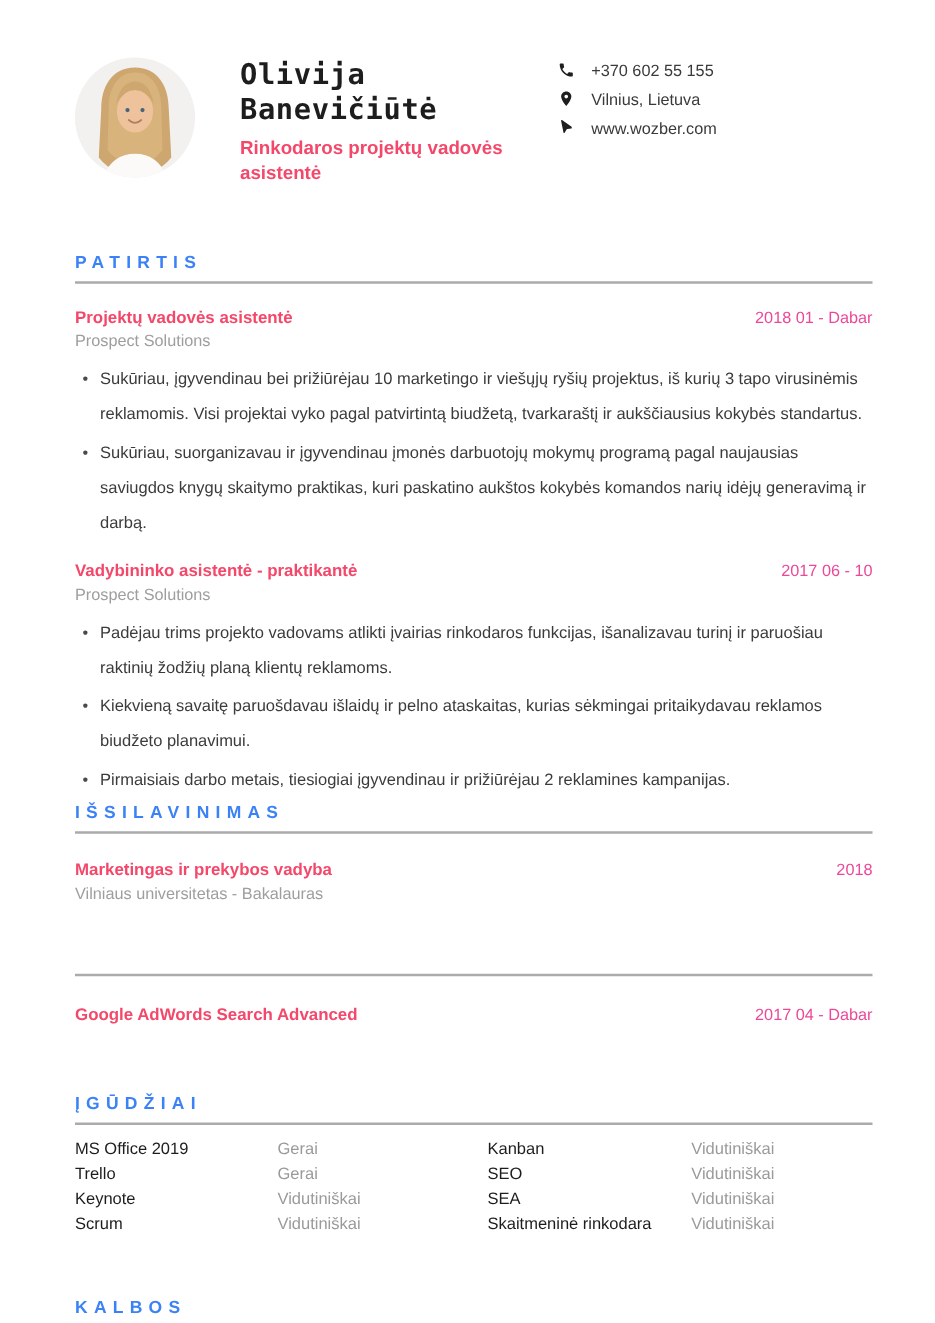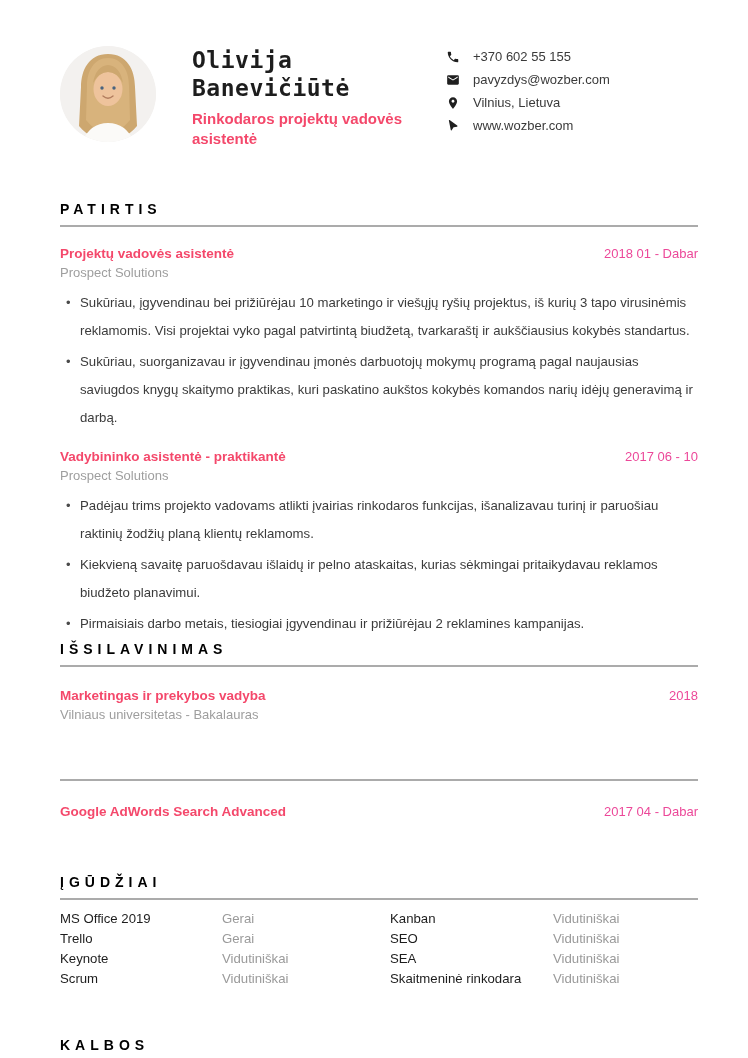--- a/index.html
+++ b/index.html
@@ -22,28 +22,28 @@
   .person-name {
     font-family:"DejaVu Sans Mono", monospace;
     font-weight:bold; font-size:23px; line-height:28px; color:#1d1d1d;
     letter-spacing:0.5px;
   }
   .person-title {
     margin-top:7px; font-size:15px; line-height:20px; font-weight:bold;
     color:var(--accent);
   }
   .contact { margin-left:auto; width:252px; padding-top:3px; }
-  .contact-row { display:flex; align-items:flex-end; margin-bottom:8px; }
+  .contact-row { display:flex; align-items:flex-start; margin-bottom:8px; }
   .contact-row .cicon { width:14px; height:14px; flex:0 0 14px; color:#1f1f1f; }
   .contact-row .cicon svg { display:block; width:14px; height:14px; }
   .contact-row .ctext { margin-left:13px; font-size:13px; color:#3a3a3a; }
 
   
   .section-heading {
-    font-size:14px; font-weight:bold; color:#000000; letter-spacing:5px;
+    font-size:14px; font-weight:bold; color:#3b82f6; letter-spacing:5px;
     line-height:16px;
   }
   .rule { height:2px; background:#ababab; margin-top:8px; }
 
   .sec-exp { margin-top:52px; }
   .sec-edu { }
   .sec-cert { margin-top:56px; }
   .sec-skills { margin-top:54px; }
   .sec-lang { margin-top:52px; }
 
@@ -102,28 +102,20 @@
         <span class="cicon">
           <svg viewBox="0 0 24 24" fill="currentColor">
               <path d="M6.62 10.79c1.44 2.83 3.76 5.14 6.59 6.59l2.2-2.2c.27-.27.67-.36 1.02-.24 1.12.37 2.33.57 3.57.57.55 0 1 .45 1 1V20c0 .55-.45 1-1 1-9.39 0-17-7.61-17-17 0-.55.45-1 1-1h3.5c.55 0 1 .45 1 1 0 1.25.2 2.45.57 3.57.11.35.03.74-.25 1.02l-2.2 2.2z"></path>
             </svg>
         </span>
         <span class="ctext">+370 602 55 155</span>
       </div>
       <div class="contact-row">
         <span class="cicon">
           <svg viewBox="0 0 24 24" fill="currentColor">
-              <path d="M20 4H4c-1.1 0-1.99.9-1.99 2L2 18c0 1.1.9 2 2 2h16c1.1 0 2-.9 2-2V6c0-1.1-.9-2-2-2zm0 4l-8 5-8-5V6l8 5 8-5v2z"></path>
-            </svg>
-        </span>
-        <span class="ctext">pavyzdys@wozber.com</span>
-      </div>
-      <div class="contact-row">
-        <span class="cicon">
-          <svg viewBox="0 0 24 24" fill="currentColor">
               <path d="M12 2C8.13 2 5 5.13 5 9c0 5.25 7 13 7 13s7-7.75 7-13c0-3.87-3.13-7-7-7zm0 9.5c-1.38 0-2.5-1.12-2.5-2.5s1.12-2.5 2.5-2.5 2.5 1.12 2.5 2.5-1.12 2.5-2.5 2.5z"></path>
             </svg>
         </span>
         <span class="ctext">Vilnius, Lietuva</span>
       </div>
       <div class="contact-row">
         <span class="cicon">
           <svg viewBox="0 0 24 24" fill="currentColor">
               <path d="M19.5 9.8 4.2 3.2c-.7-.3-1.4.4-1.1 1.1l6.6 15.3c.3.7 1.3.7 1.6 0l1.9-5.3c.1-.3.3-.5.6-.6l5.3-1.9c.7-.3.7-1.3-.1-1.6z" transform="rotate(12 12 12)"></path>
             </svg>

